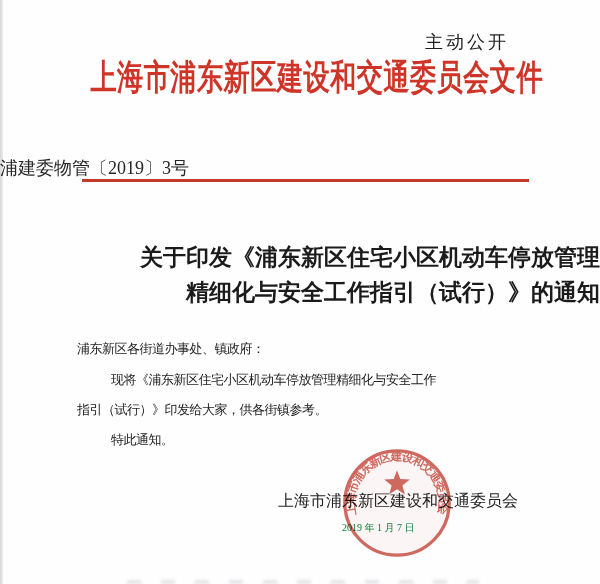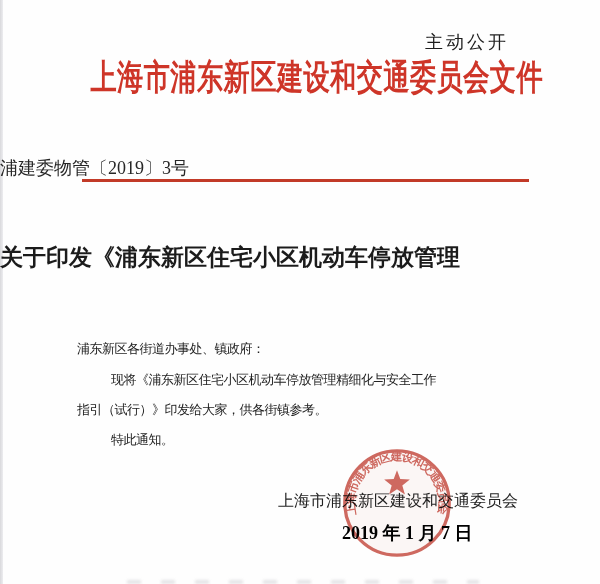--- a/index.html
+++ b/index.html
@@ -54,21 +54,21 @@
   }
   .red-rule {
     position: absolute;
     top: 179px; left: 82px;
     width: 447px; height: 3px;
     background: #c23a28;
   }
   .notice-title {
     position: absolute;
     top: 240px; left: 0; right: 0;
-    text-align: left;
+    text-align: right;
     font-size: 23px;
     font-weight: bold;
     line-height: 35px;
     color: #1b1b1b;
   }
   .body-line {
     position: absolute;
     font-size: 13px;
     letter-spacing: -0.5px;
     color: #222222;
@@ -81,24 +81,23 @@
   .signature {
     position: absolute;
     top: 491px; right: 82px;
     font-size: 16px;
     color: #222222;
     white-space: nowrap;
   }
   .issue-date {
     position: absolute;
     top: 521px; left: 342px;
-    font-size: 18px;
-    color: #000000;
+    font-size: 10px;
+    color: #15803d;
     white-space: nowrap;
-    font-weight: bold;
   }
   .seal {
     position: absolute;
     left: 339px; top: 445px;
     width: 116px; height: 116px;
     opacity: 0.82;
     mix-blend-mode: multiply;
     filter: blur(0.3px);
   }
   .seal-ring { fill: rgba(230, 160, 152, 0.10); stroke: #c4483d; stroke-width: 3.4; }
@@ -127,20 +126,21 @@
   <div class="org-header">
     <span>上海市浦东新区建设和交通委员会文件</span>
   </div>
 
   <div class="doc-number">浦建委物管〔2019〕3号</div>
 
   <div class="red-rule"></div>
 
   <div class="notice-title">
     <div>关于印发《浦东新区住宅小区机动车停放管理</div>
+    <div>精细化与安全工作指引（试行）》的通知</div>
   </div>
 
   <div class="body-line line-salutation">浦东新区各街道办事处、镇政府：</div>
 
   <div class="body-line line-para1">现将《浦东新区住宅小区机动车停放管理精细化与安全工作</div>
 
   <div class="body-line line-para2">指引（试行）》印发给大家，供各街镇参考。</div>
 
   <div class="body-line line-closing">特此通知。</div>
 

